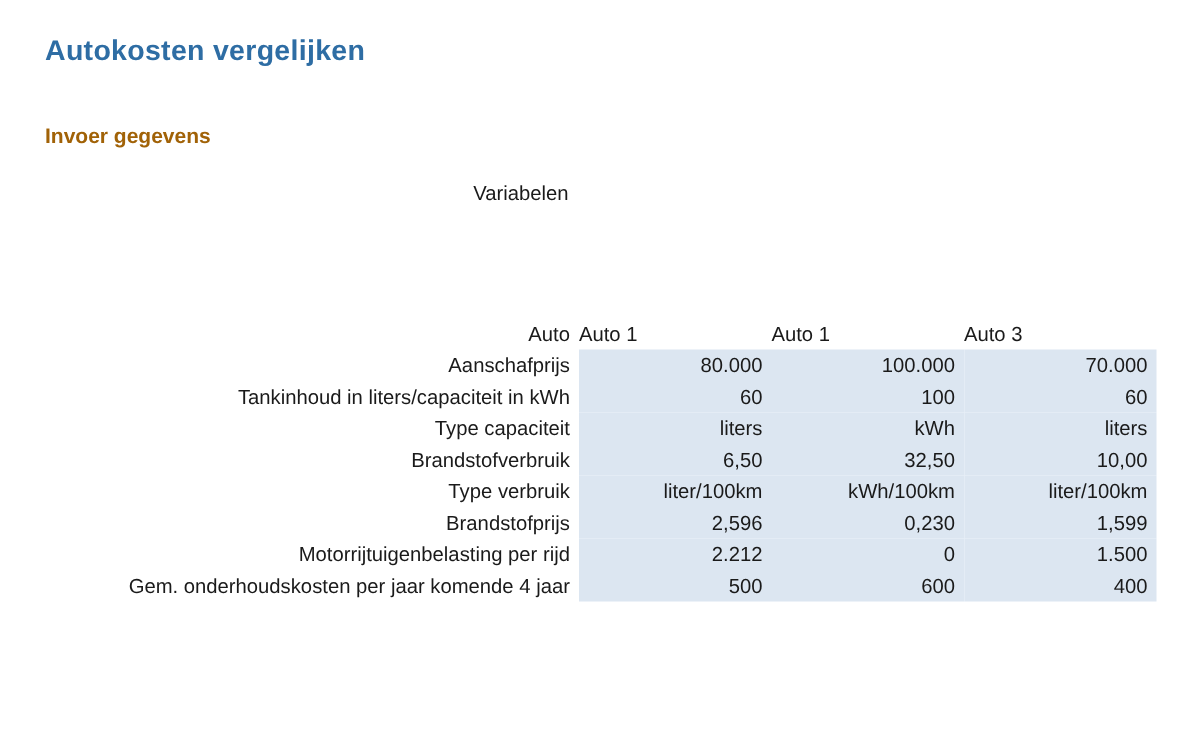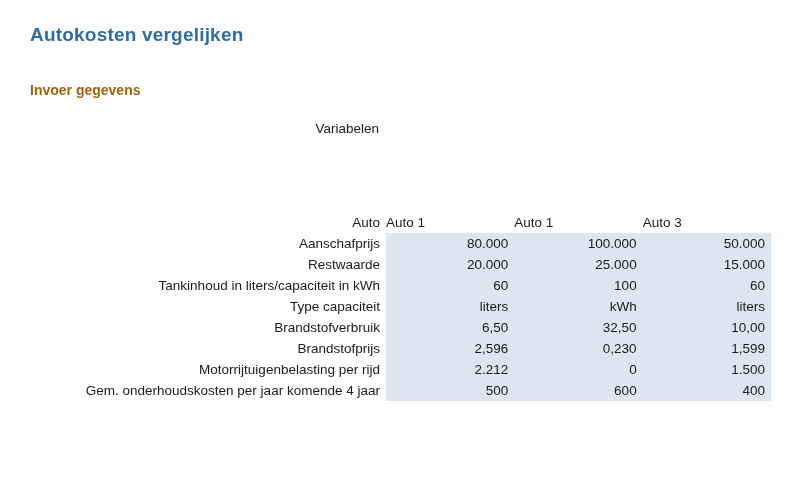--- a/index.html
+++ b/index.html
@@ -123,45 +123,45 @@
         <td class="lbl">Auto</td>
         <td class="col-rest num">Auto 1</td>
         <td class="col-rest num">Auto 1</td>
         <td class="col-rest num">Auto 3</td>
       </tr>
 
       <tr class="rowline">
         <td class="lbl">Aanschafprijs</td>
         <td class="col-rest num fill">80.000</td>
         <td class="col-rest num fill">100.000</td>
-        <td class="col-rest num fill">50.000</td>
-      </tr>
-      <tr class="rowline">
-        <td class="lbl">Restwaarde</td>
-        <td class="col-rest num fill">20.000</td>
-        <td class="col-rest num fill">25.000</td>
-        <td class="col-rest num fill">15.000</td>
+        <td class="col-rest num fill">70.000</td>
       </tr>
       <tr class="rowline">
         <td class="lbl">Tankinhoud in liters/capaciteit in kWh</td>
         <td class="col-rest num fill">60</td>
         <td class="col-rest num fill">100</td>
         <td class="col-rest num fill">60</td>
       </tr>
       <tr class="rowline">
         <td class="lbl">Type capaciteit</td>
         <td class="col-rest num fill">liters</td>
         <td class="col-rest num fill">kWh</td>
         <td class="col-rest num fill">liters</td>
       </tr>
       <tr class="rowline">
         <td class="lbl">Brandstofverbruik</td>
         <td class="col-rest num fill">6,50</td>
         <td class="col-rest num fill">32,50</td>
         <td class="col-rest num fill">10,00</td>
+      </tr>
+      <tr class="rowline">
+        <td class="lbl">Type verbruik</td>
+        <td class="col-rest num fill">liter/100km</td>
+        <td class="col-rest num fill">kWh/100km</td>
+        <td class="col-rest num fill">liter/100km</td>
       </tr>
       <tr class="rowline">
         <td class="lbl">Brandstofprijs</td>
         <td class="col-rest num fill">2,596</td>
         <td class="col-rest num fill">0,230</td>
         <td class="col-rest num fill">1,599</td>
       </tr>
       <tr class="rowline">
         <td class="lbl">Motorrijtuigenbelasting per rijd</td>
         <td class="col-rest num fill">2.212</td>

